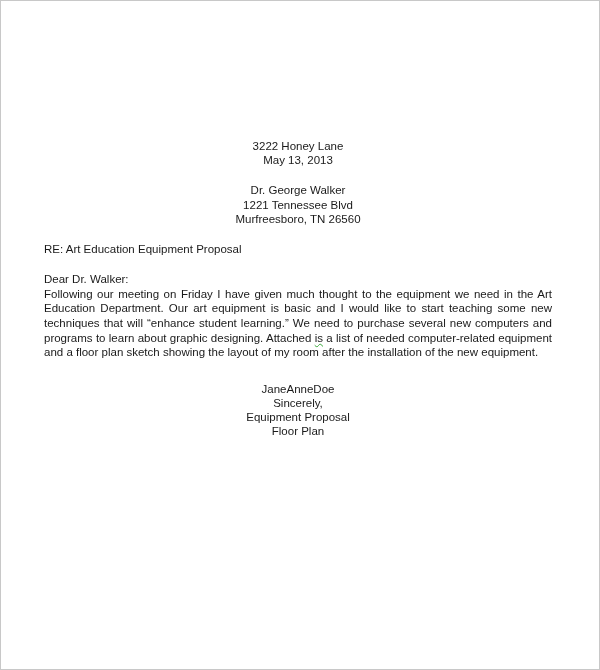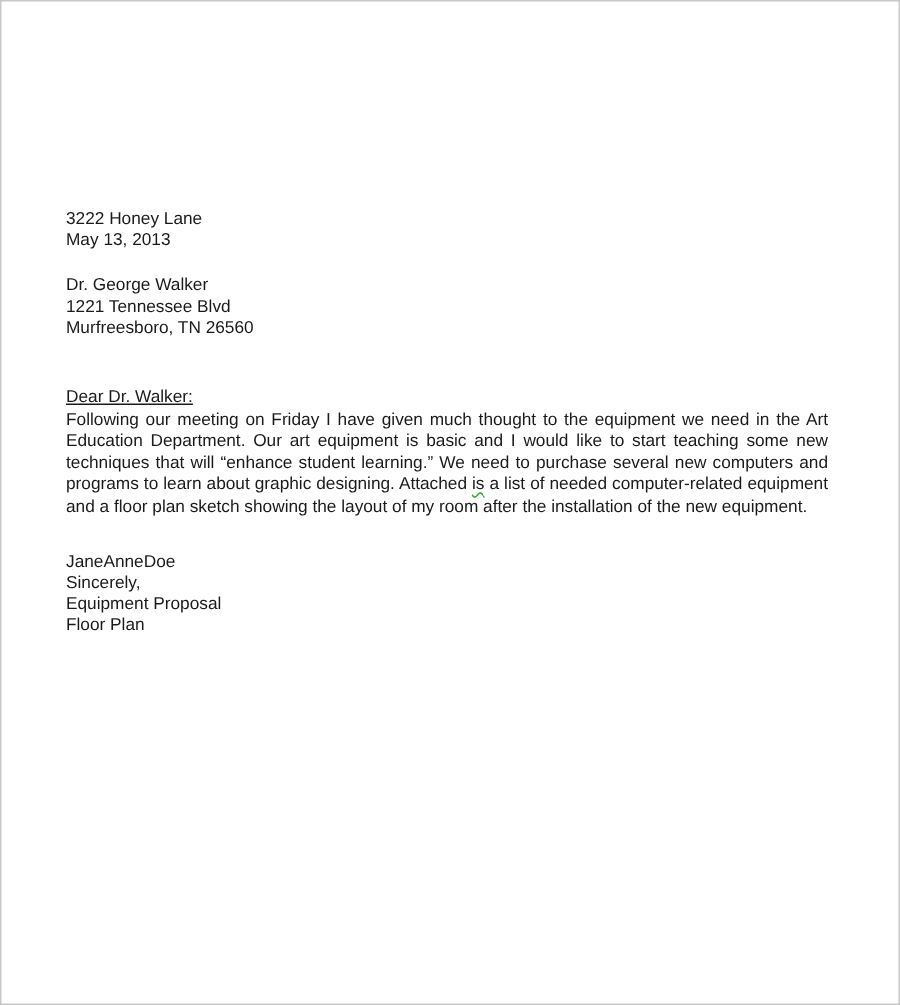--- a/index.html
+++ b/index.html
@@ -30,20 +30,21 @@
   .block {
     font-size: 11.5px;
     line-height: 14.2px;
     color: #1a1a1a;
     white-space: nowrap;
   }
 
   .line {
     display: block;
     white-space: nowrap;
+    text-align: center;
   }
 
   .gap-sender   { height: 16px; }
   .gap-recipient{ height: 16px; }
   .gap-subject  { height: 16px; }
   .gap-closing  { height: 22px; }
 
   .body-para {
     font-size: 11.5px;
     line-height: 14.6px;
@@ -61,21 +62,20 @@
     text-decoration-color: #3aa83a;
     text-decoration-thickness: 1px;
     text-underline-offset: 1px;
     margin-top: 36px;
   }
 
   .salutation {
     font-size: 11.5px;
     line-height: 14.6px;
     white-space: nowrap;
-    text-decoration: underline;
   }
 </style>
 </head>
 <body>
 
 <div class="page">
 
   <div class="letter">
 
     <div class="block">
@@ -86,20 +86,21 @@
     <div class="gap-sender"></div>
 
     <div class="block">
       <span class="line">Dr. George Walker</span>
       <span class="line">1221 Tennessee Blvd</span>
       <span class="line">Murfreesboro, TN 26560</span>
     </div>
 
     <div class="gap-recipient"></div>
 
+    <div class="block">RE:  Art Education Equipment Proposal</div>
 
     <div class="gap-subject"></div>
 
     <div class="salutation">Dear Dr. Walker:</div>
 
     <p class="body-para" style="margin:0;"><span>Following our meeting on Friday I have given much thought to the equipment we need in the Art Education Department. Our art equipment is basic and I would like to start teaching some new techniques that will “enhance student learning.” We need to purchase several new computers and programs to learn about graphic designing. Attached </span><span class="grammar-mark">is</span><span> a list of needed computer-related equipment and a floor plan sketch showing the layout of my room after the installation of the new equipment.</span></p>
 
     <div class="gap-closing"></div>
 
     <div class="block">

